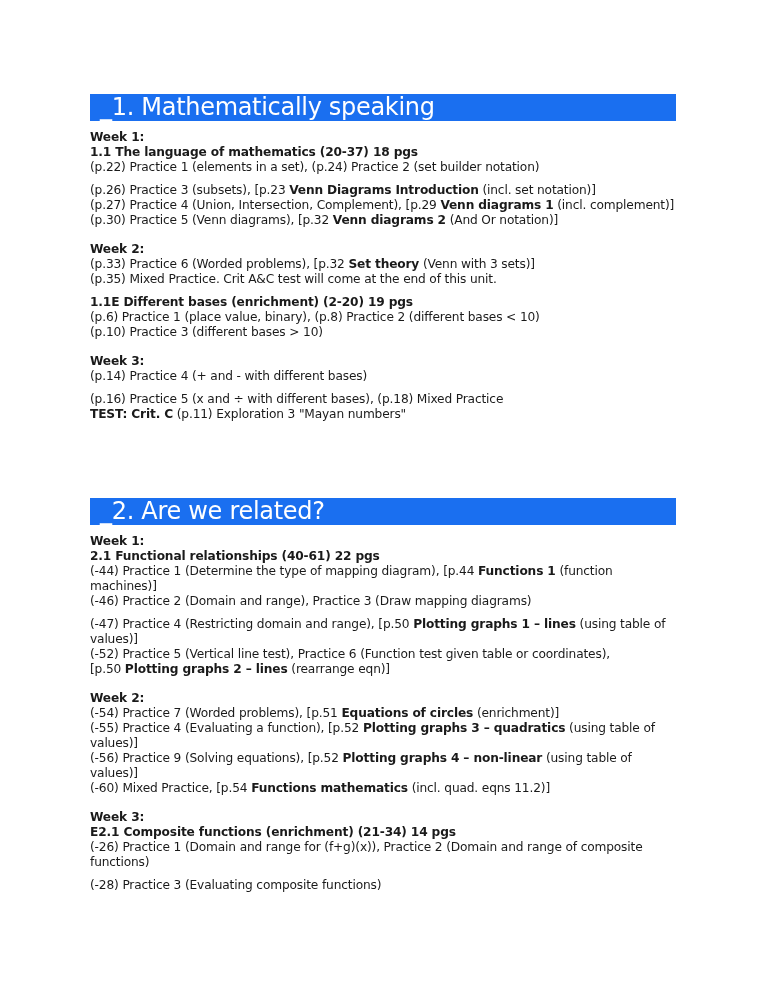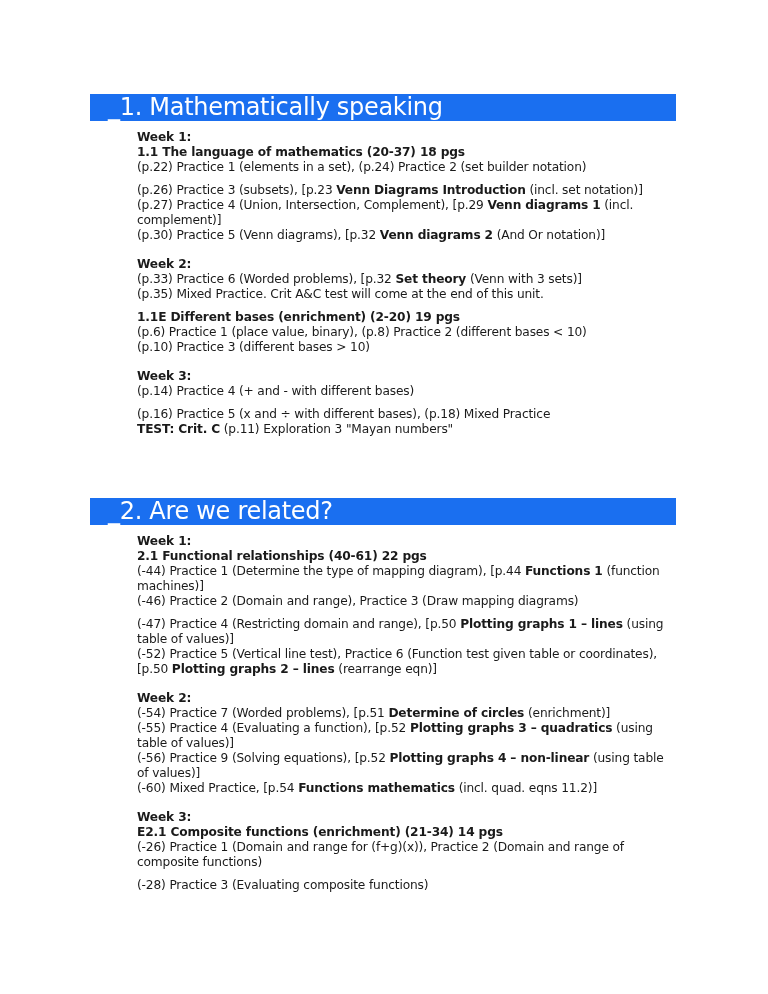--- a/index.html
+++ b/index.html
@@ -21,29 +21,28 @@
       top: 94px;
       width: 586px;
     }
     .unit-header {
       background: #1a6ff0;
       color: #ffffff;
       font-family: "DejaVu Sans", sans-serif;
       font-size: 24px;
       line-height: 27px;
       height: 27px;
-      padding-left: 18px;
+      padding-left: 10px;
       white-space: nowrap;
       letter-spacing: -0.3px;
     }
     .unit-body {
       font-size: 12.2px;
       line-height: 15px;
       letter-spacing: -0.15px;
-      margin-left: 47px;
     }
     .block { margin-top: 8px; }
     .block.first { margin-top: 9px; }
     .line { display: block; }
     .b { font-weight: bold; }
     .i { }
     .gap-small { margin-top: 8px; }
     .gap-med { margin-top: 14px; }
     #unit2 { position: absolute; top: 404px; left: 0; width: 586px; }
   </style>
@@ -94,21 +93,21 @@
         <span class="line"><span>(-44) Practice 1 (Determine the type of mapping diagram), [p.44 </span><span class="b">Functions 1</span><span class="i"> (function machines)]</span></span>
         <span class="line">(-46) Practice 2 (Domain and range), Practice 3 (Draw mapping diagrams)</span>
         <div class="gap-small"></div>
         <span class="line"><span>(-47) Practice 4 (Restricting domain and range), [p.50 </span><span class="b">Plotting graphs 1 – lines</span><span class="i"> (using table of values)]</span></span>
         <span class="line">(-52) Practice 5 (Vertical line test), Practice 6 (Function test given table or coordinates),</span>
         <span class="line"><span>[p.50 </span><span class="b">Plotting graphs 2 – lines</span><span class="i"> (rearrange eqn)]</span></span>
       </div>
 
       <div class="block gap-med">
         <span class="line b">Week 2:</span>
-        <span class="line"><span>(-54) Practice 7 (Worded problems), [p.51 </span><span class="b">Determine of circles</span><span> (enrichment)]</span></span>
+        <span class="line"><span>(-54) Practice 7 (Worded problems), [p.51 </span><span class="b">Equations of circles</span><span> (enrichment)]</span></span>
         <span class="line"><span>(-55) Practice 4 (Evaluating a function), [p.52 </span><span class="b">Plotting graphs 3 – quadratics</span><span class="i"> (using table of values)]</span></span>
         <span class="line"><span>(-56) Practice 9 (Solving equations), [p.52 </span><span class="b">Plotting graphs 4 – non-linear</span><span class="i"> (using table of values)]</span></span>
         <span class="line"><span>(-60) Mixed Practice, [p.54 </span><span class="b">Functions mathematics</span><span class="i"> (incl. quad. eqns 11.2)]</span></span>
       </div>
 
       <div class="block gap-med">
         <span class="line b">Week 3:</span>
         <span class="line b">E2.1 Composite functions (enrichment) (21-34) 14 pgs</span>
         <span class="line">(-26) Practice 1 (Domain and range for (f+g)(x)), Practice 2 (Domain and range of composite functions)</span>
         <div class="gap-small"></div>

